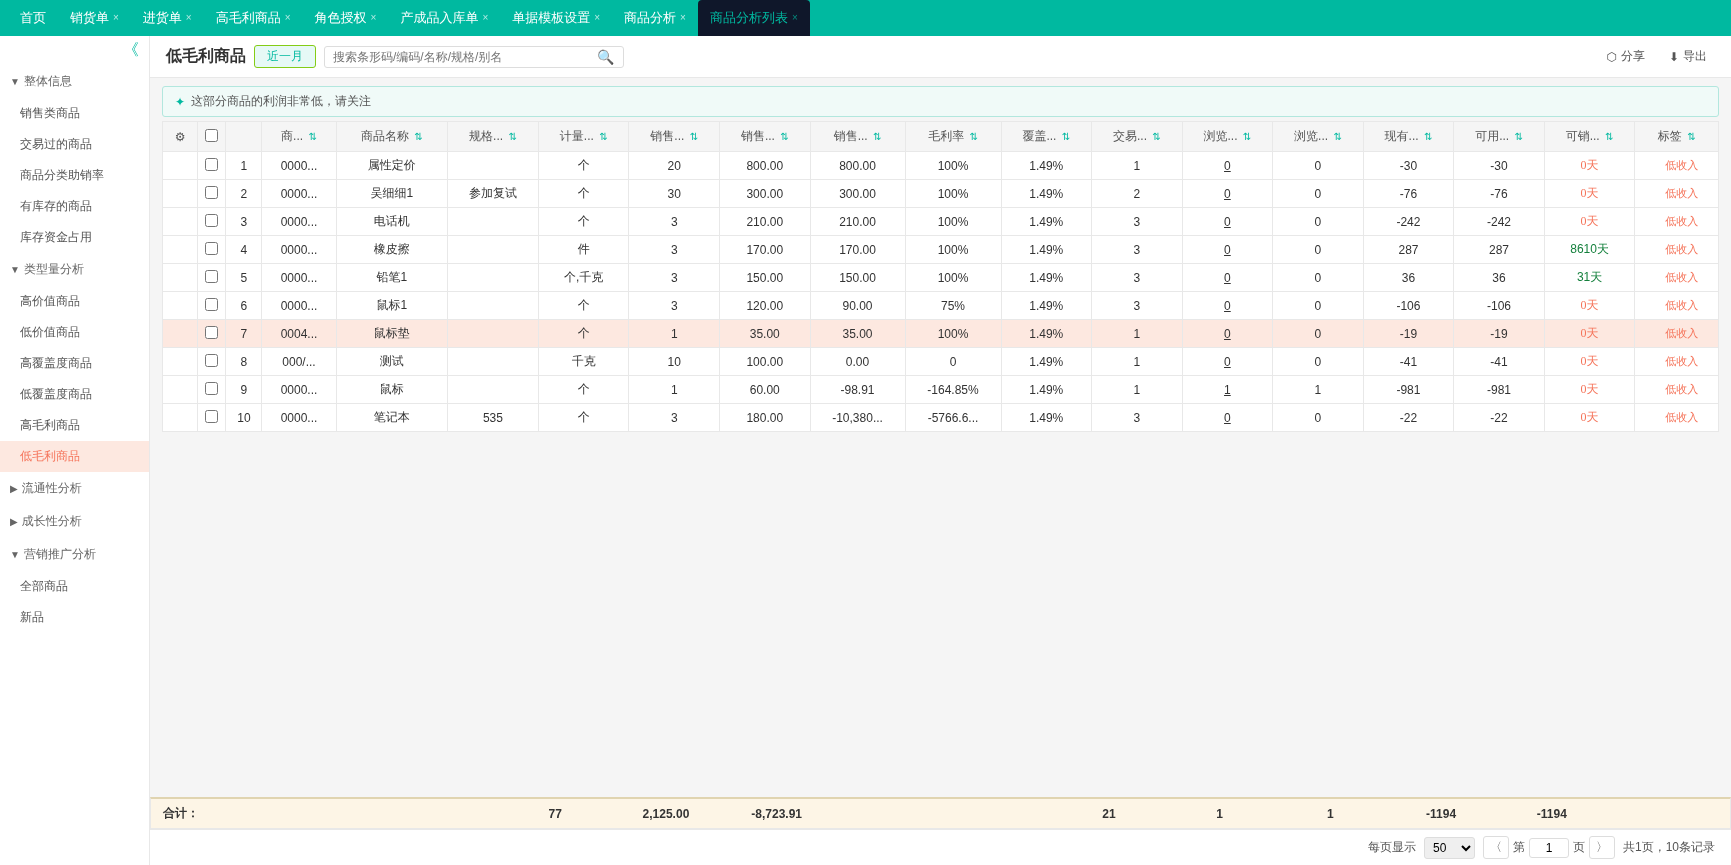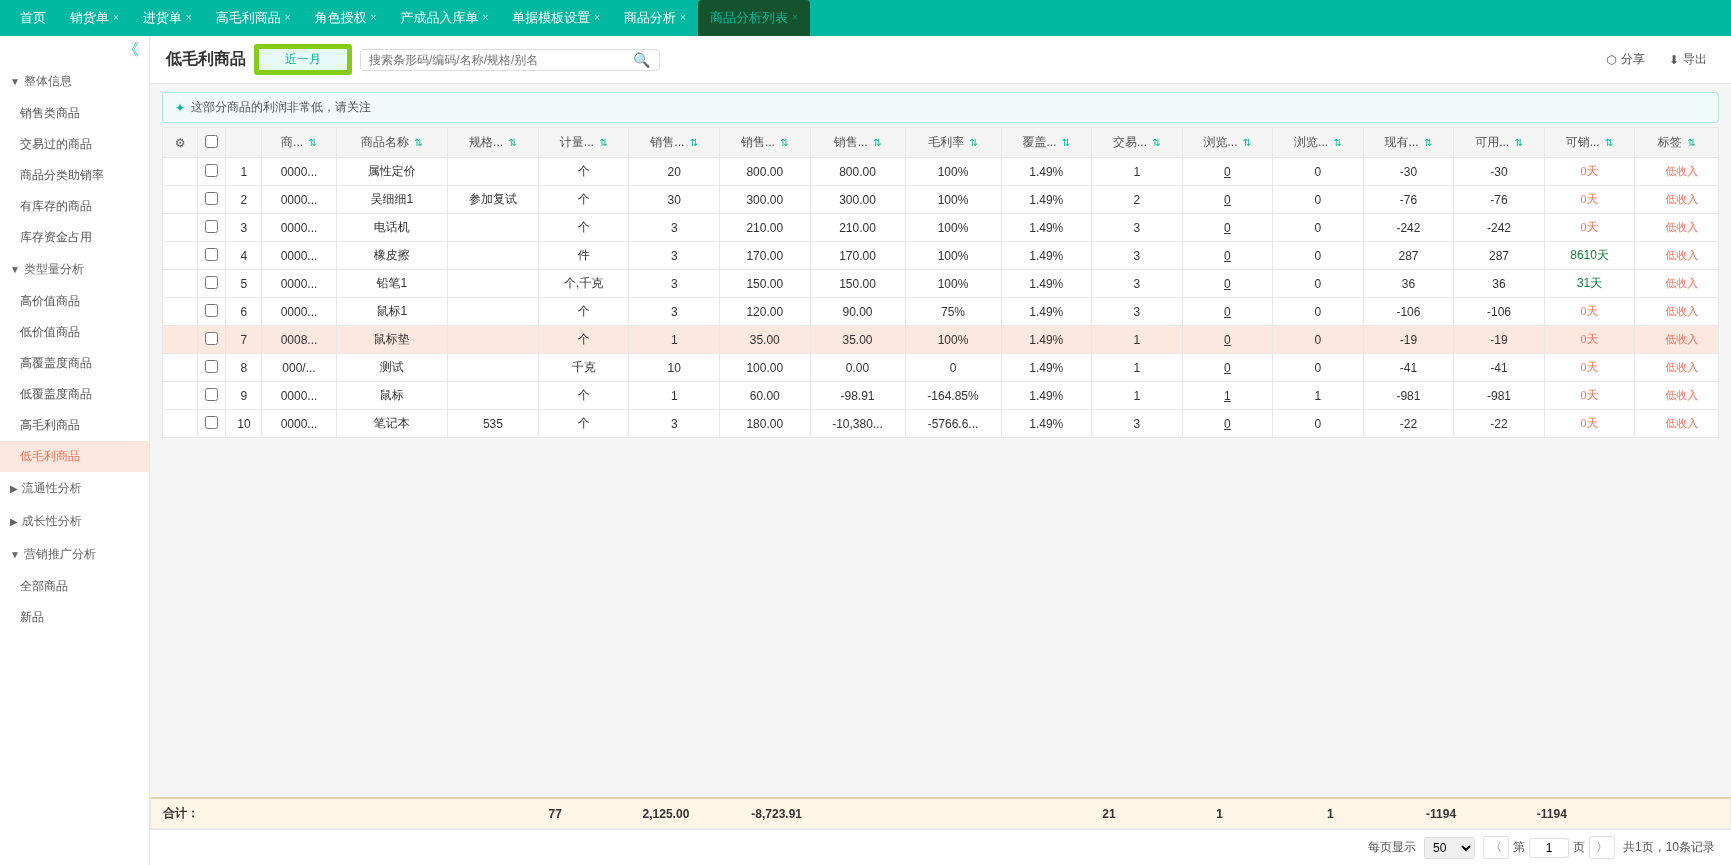--- a/index.html
+++ b/index.html
@@ -18,21 +18,21 @@
       padding: 0 12px;
       height: 36px;
       line-height: 36px;
       cursor: pointer;
       font-size: 13px;
       white-space: nowrap;
       display: flex;
       align-items: center;
       gap: 4px;
     }
-    .nav-item.active { background: #14532d; color: #00b9a0; border-radius: 4px 4px 0 0; }
+    .nav-item.active { background: #0f172a; color: #00b9a0; border-radius: 4px 4px 0 0; }
     .nav-close { font-size: 10px; opacity: 0.7; cursor: pointer; }
 
     
     .main-layout {
       display: flex;
       height: calc(100vh - 36px);
     }
 
     
     .sidebar {
@@ -76,23 +76,23 @@
       border-bottom: 1px solid #e8e8e8;
       gap: 8px;
     }
     .page-title {
       font-size: 16px;
       font-weight: bold;
       color: #333;
     }
     .filter-btn {
       background: #e6f9f6;
-      border: 5px solid #84cc16;
+      border: 1px solid #84cc16;
       color: #00b9a0;
-      padding: 2px 26px;
+      padding: 2px 12px;
       border-radius: 3px;
       cursor: pointer;
       font-size: 12px;
     }
     .search-box {
       display: flex;
       align-items: center;
       border: 1px solid #ddd;
       border-radius: 3px;
       padding: 2px 8px;
@@ -511,21 +511,21 @@
     <td>0</td>
     <td>-106</td>
     <td>-106</td>
     <td class="tag-days-0">0天</td>
     <td class="tag-low-income">低收入</td>
   </tr>
             <tr class="highlighted">
     <td></td>
     <td class="checkbox-col"><input type="checkbox" style=""></td>
     <td class="num-col">7</td>
-    <td>0008...</td>
+    <td>0004...</td>
     <td>鼠标垫</td>
     <td></td>
     <td>个</td>
     <td>1</td>
     <td>35.00</td>
     <td>35.00</td>
     <td>100%</td>
     <td>1.49%</td>
     <td>1</td>
     <td><span class="underline">0</span></td>

